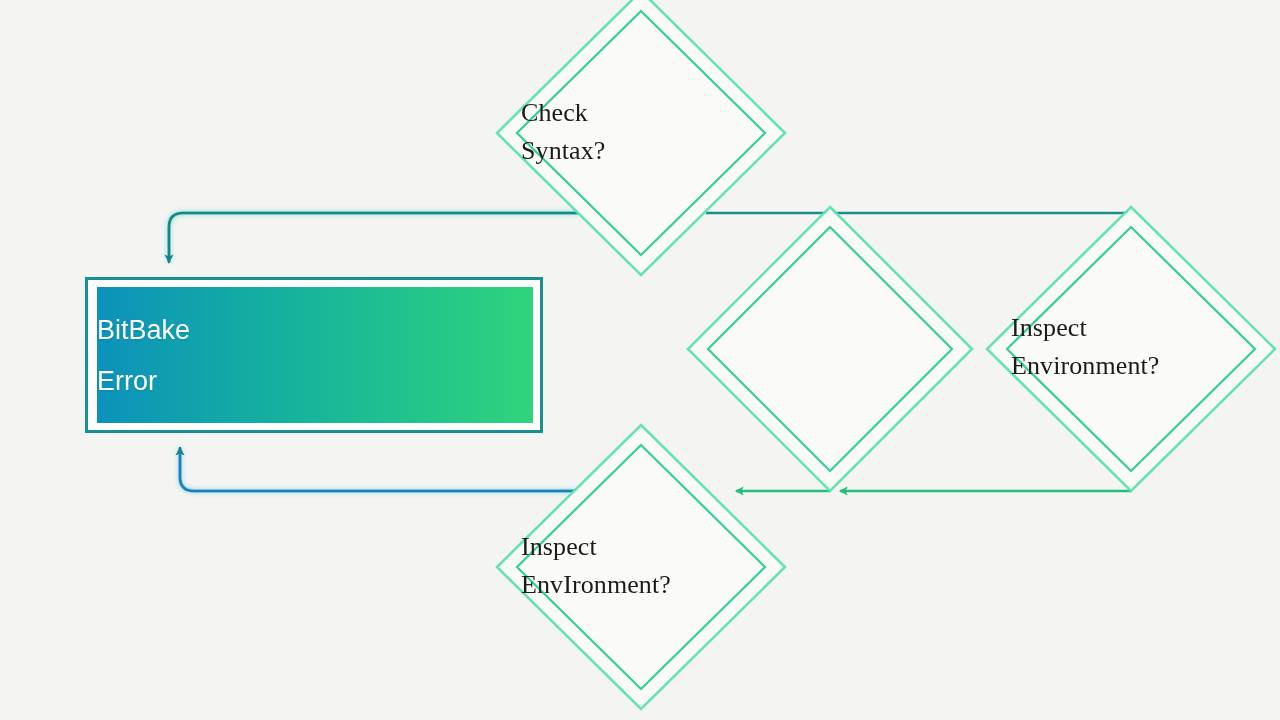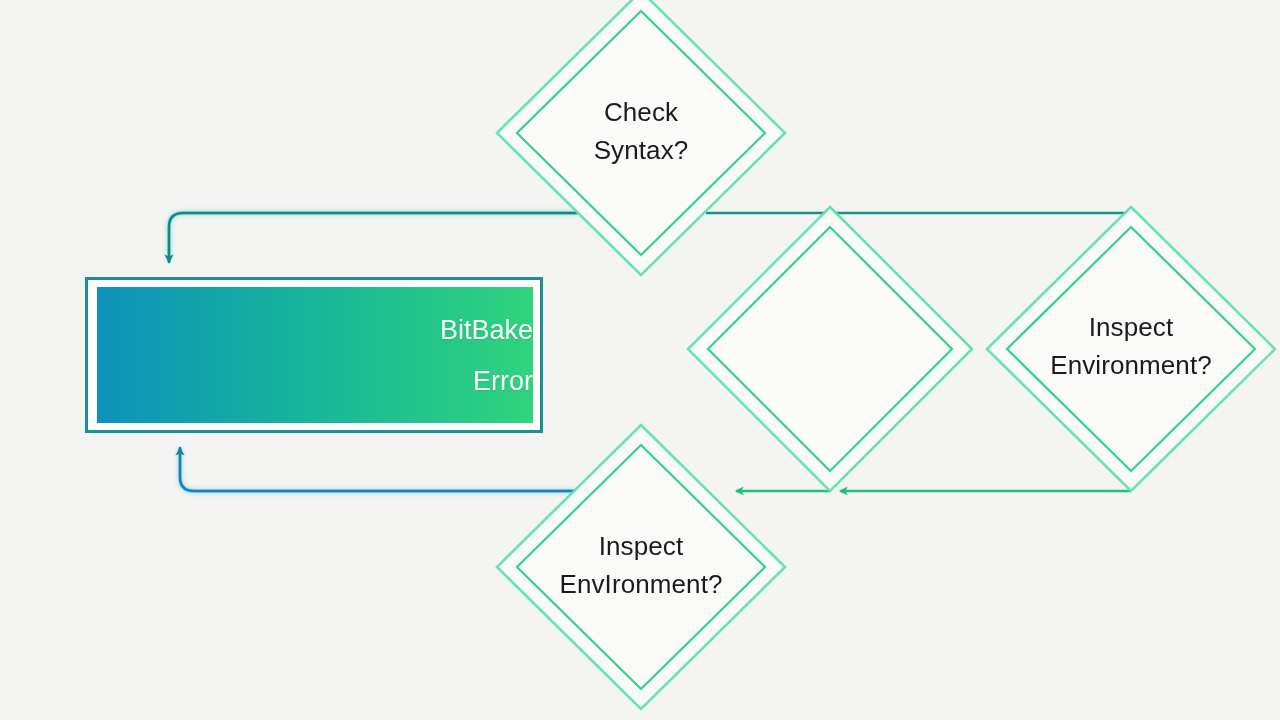--- a/index.html
+++ b/index.html
@@ -19,31 +19,31 @@
     height: 720px;
     background: #f4f4f3;
   }
   #stage > svg {
     position: absolute;
     left: 0;
     top: 0;
   }
   .node-label {
     position: absolute;
-    text-align: center;
     color: #1b1b1b;
     font-size: 26px;
     line-height: 1.45;
     letter-spacing: 0.1px;
     white-space: pre-line;
     pointer-events: none;
+    font-family: Liberation Serif, serif;
   }
   .box-label {
     position: absolute;
-    text-align: right;
+    text-align: left;
     color: #ffffff;
     font-size: 27px;
     line-height: 1.9;
     white-space: pre-line;
     text-shadow: 0 1px 2px rgba(0,0,0,0.10);
   }
 </style>
 </head>
 <body>
 

